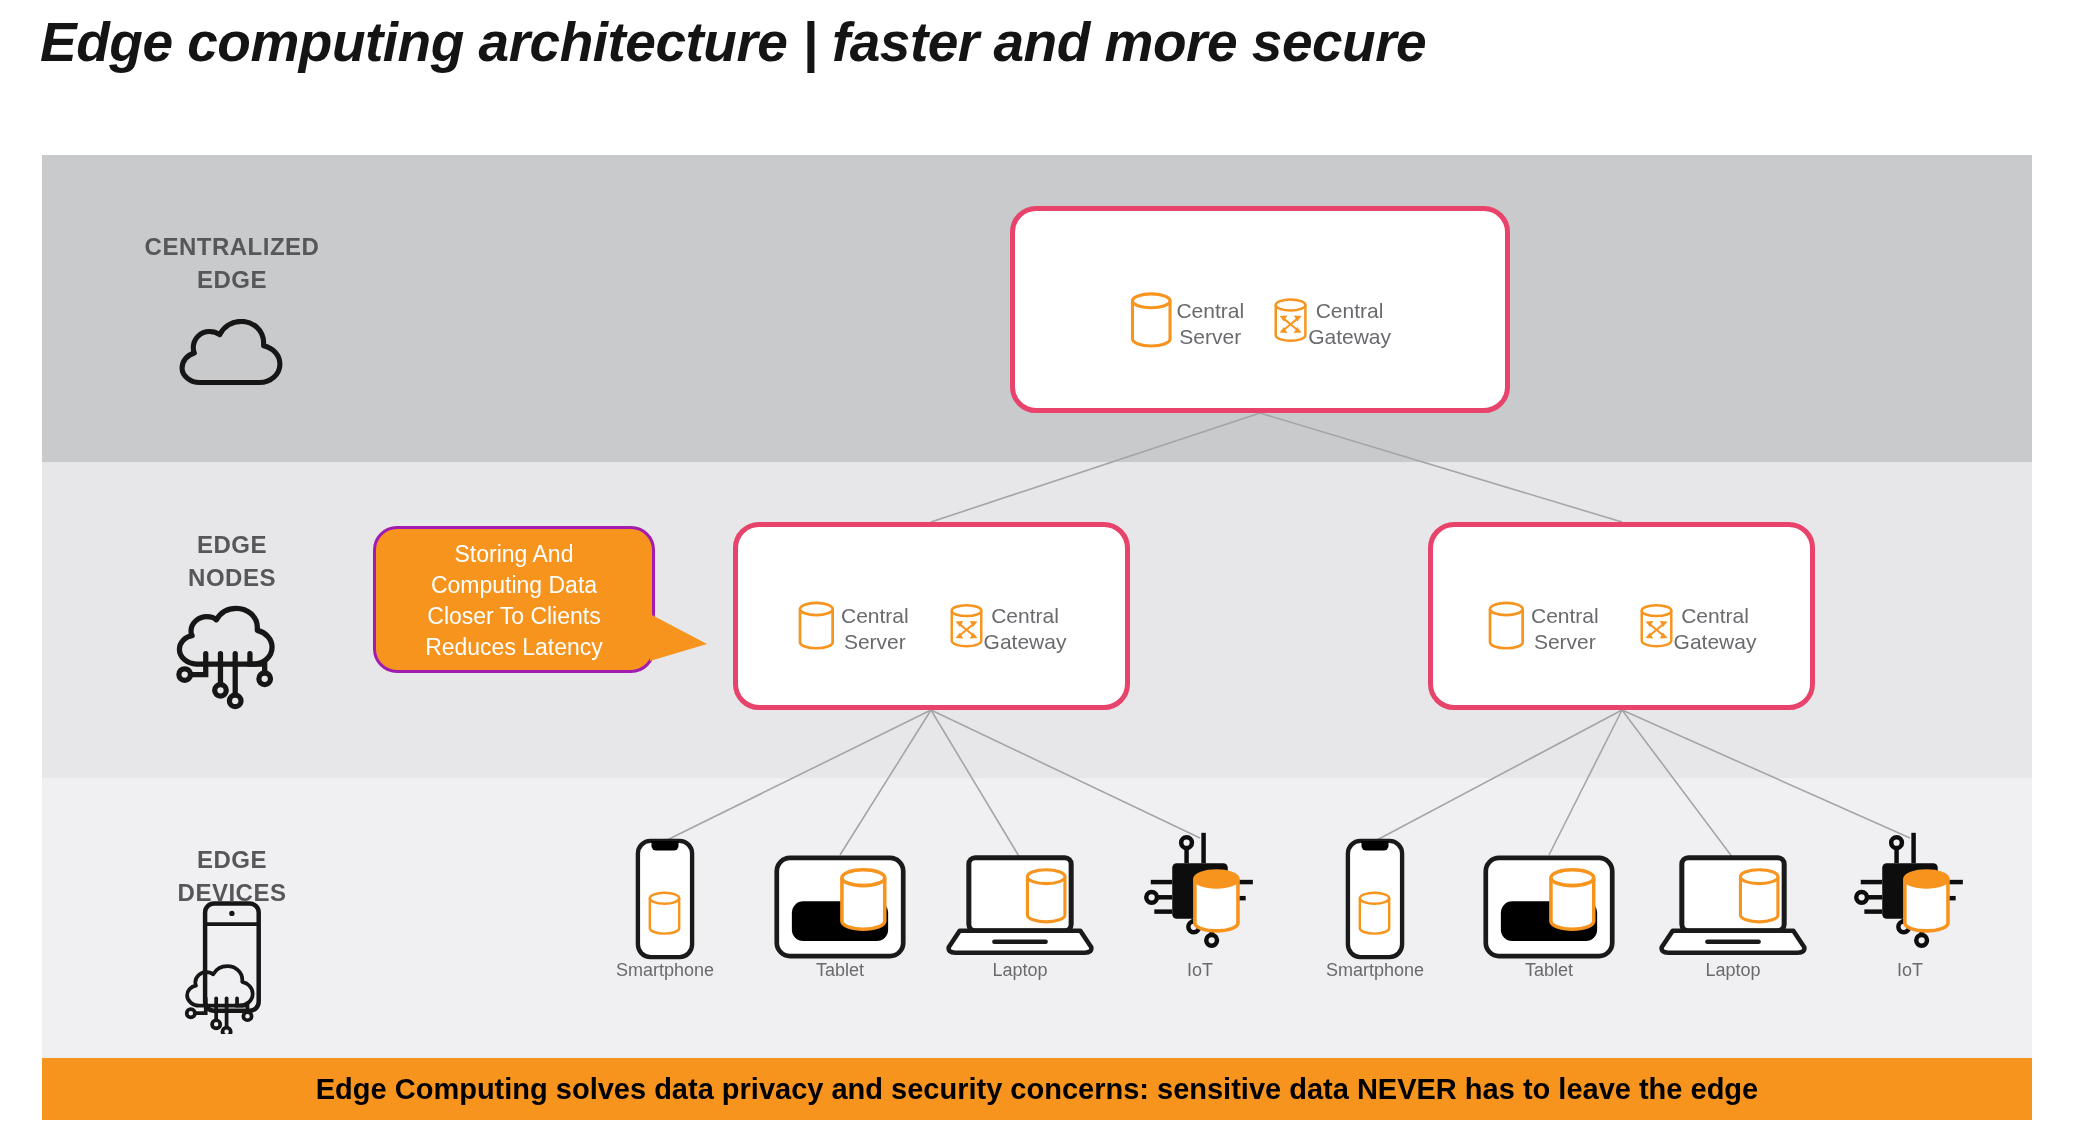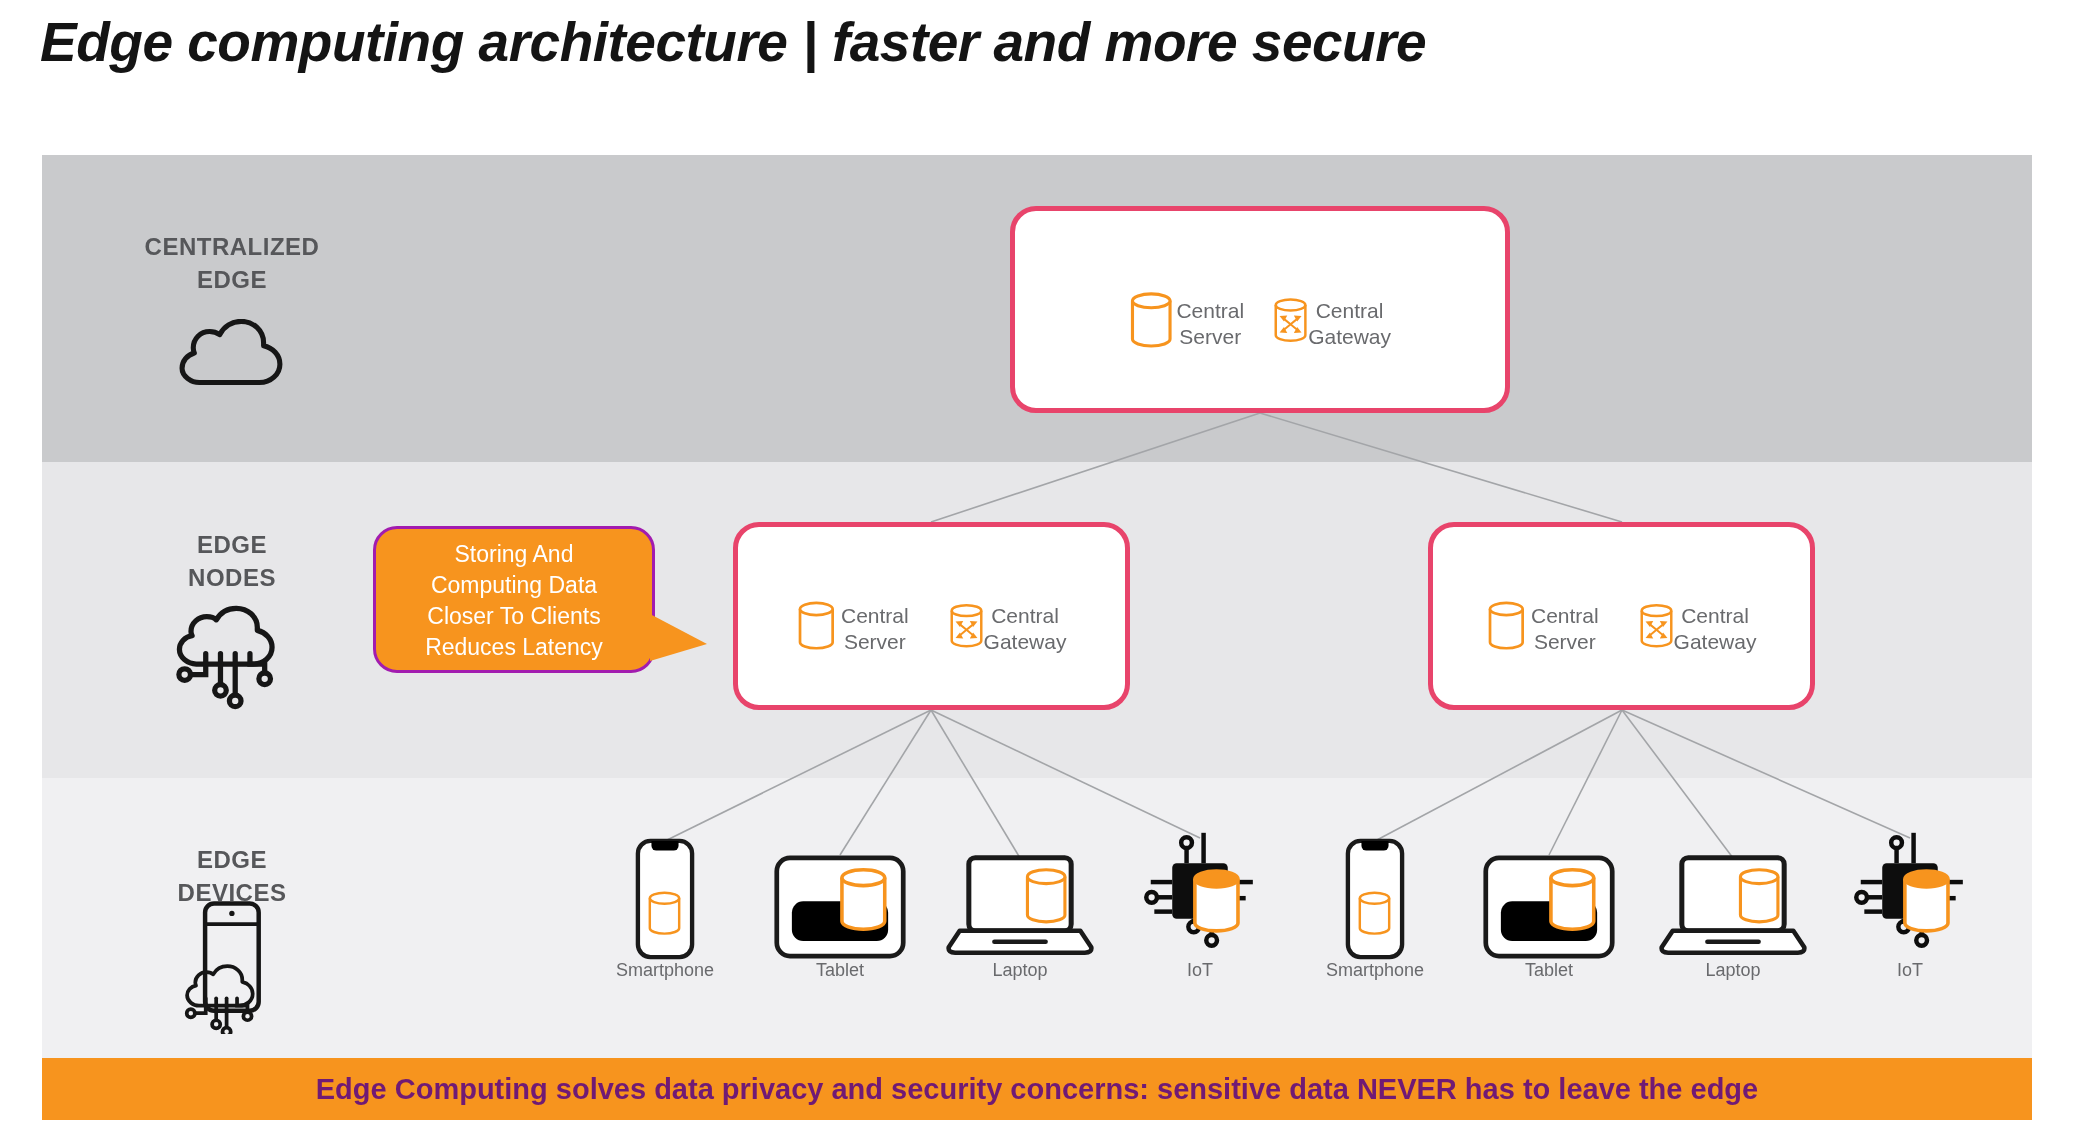--- a/index.html
+++ b/index.html
@@ -57,21 +57,21 @@
     border-left:57px solid var(--orange);}
 
   .dev{position:absolute;top:680px;width:174px;z-index:2;display:flex;
     flex-direction:column;align-items:center;}
   .dev .icon-wrap{height:125px;display:flex;align-items:flex-end;justify-content:center;}
   .dev .lbl{margin-top:0;font-size:18px;color:var(--text-gray);text-align:center;}
   #dev-l-0{left:536px}#dev-l-1{left:711px}#dev-l-2{left:891px}#dev-l-3{left:1071px}
   #dev-r-0{left:1246px}#dev-r-1{left:1420px}#dev-r-2{left:1604px}#dev-r-3{left:1781px}
 
   #banner{position:absolute;left:0;top:903px;width:1990px;height:62px;z-index:2;
-    background:var(--orange);color:#701a75;font-weight:bold;font-size:29px;
+    background:var(--orange);color:#000000;font-weight:bold;font-size:29px;
     text-align:center;line-height:62px;}
 </style>
 </head>
 <body>
 
 <svg width="0" height="0" style="position:absolute" aria-hidden="true">
   <defs>
     <symbol id="i-db" viewBox="0 0 64 84">
       <path d="M5,13 V68 A27,10 0 0 0 59,68 V13" fill="#fff" stroke="#F7941E" stroke-width="4.5" stroke-linejoin="round"></path>
       <ellipse cx="32" cy="13" rx="27" ry="10" fill="#fff" stroke="#F7941E" stroke-width="4.5"></ellipse>

